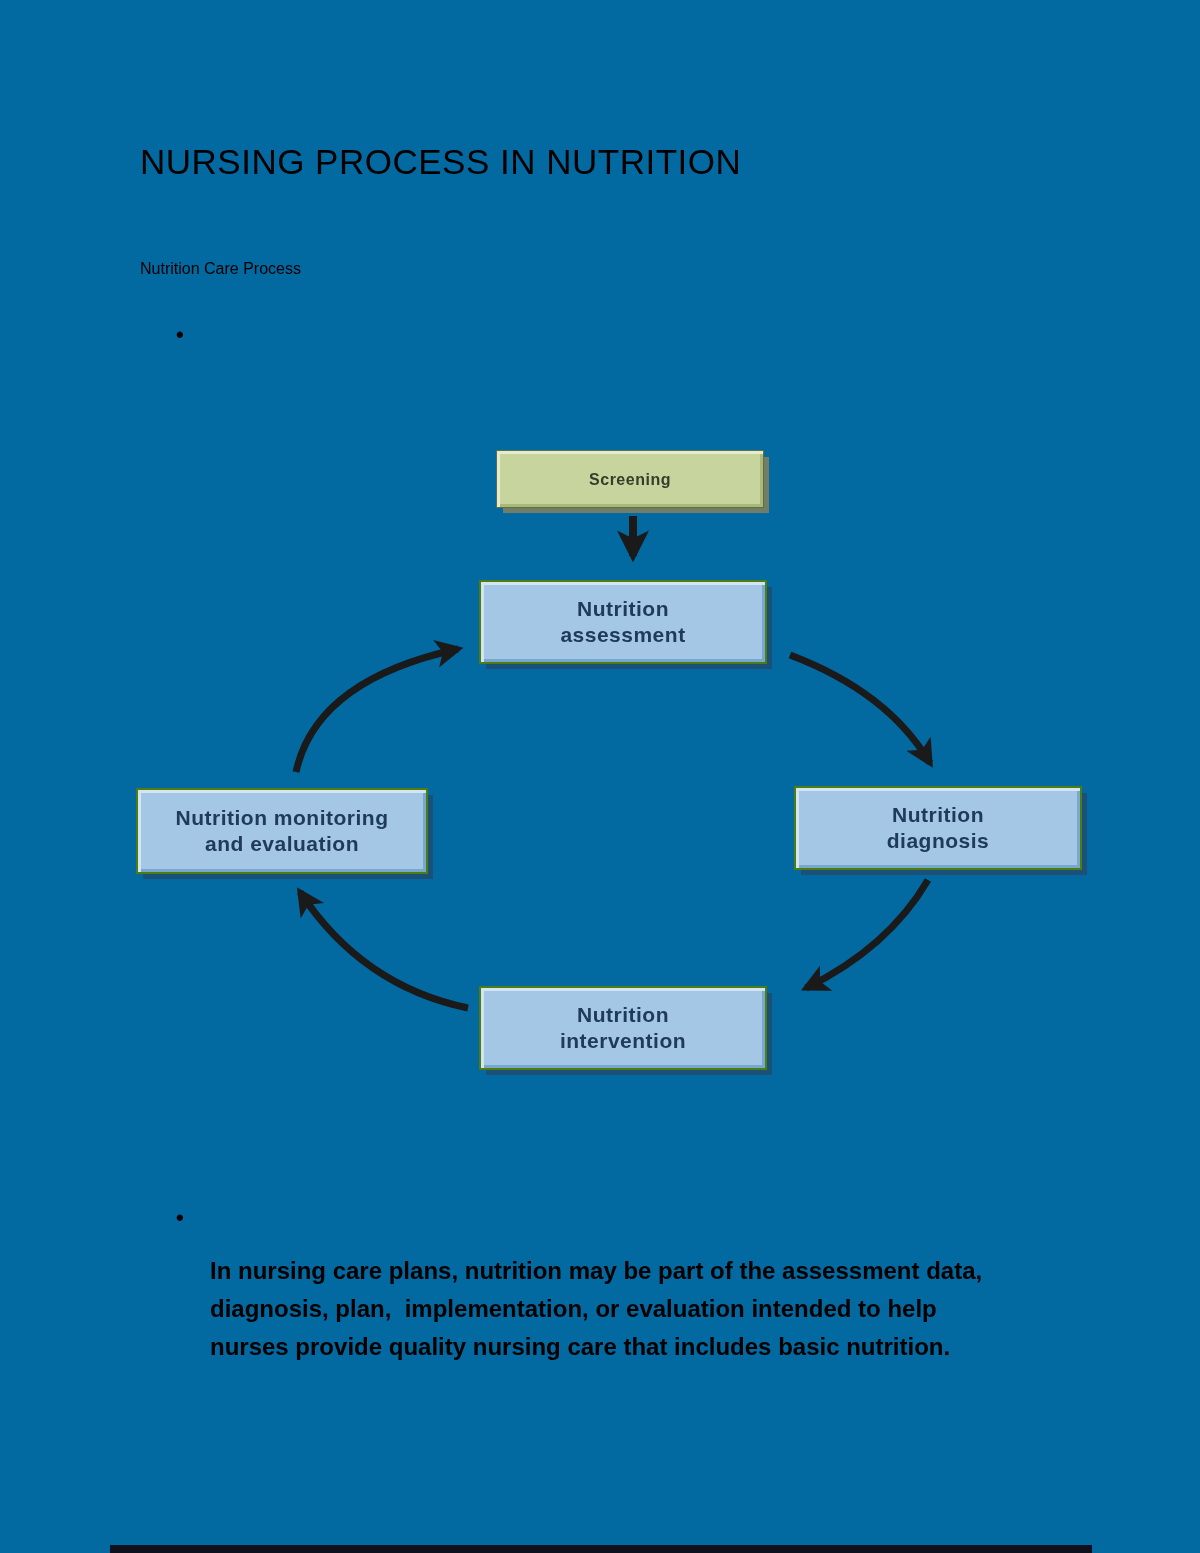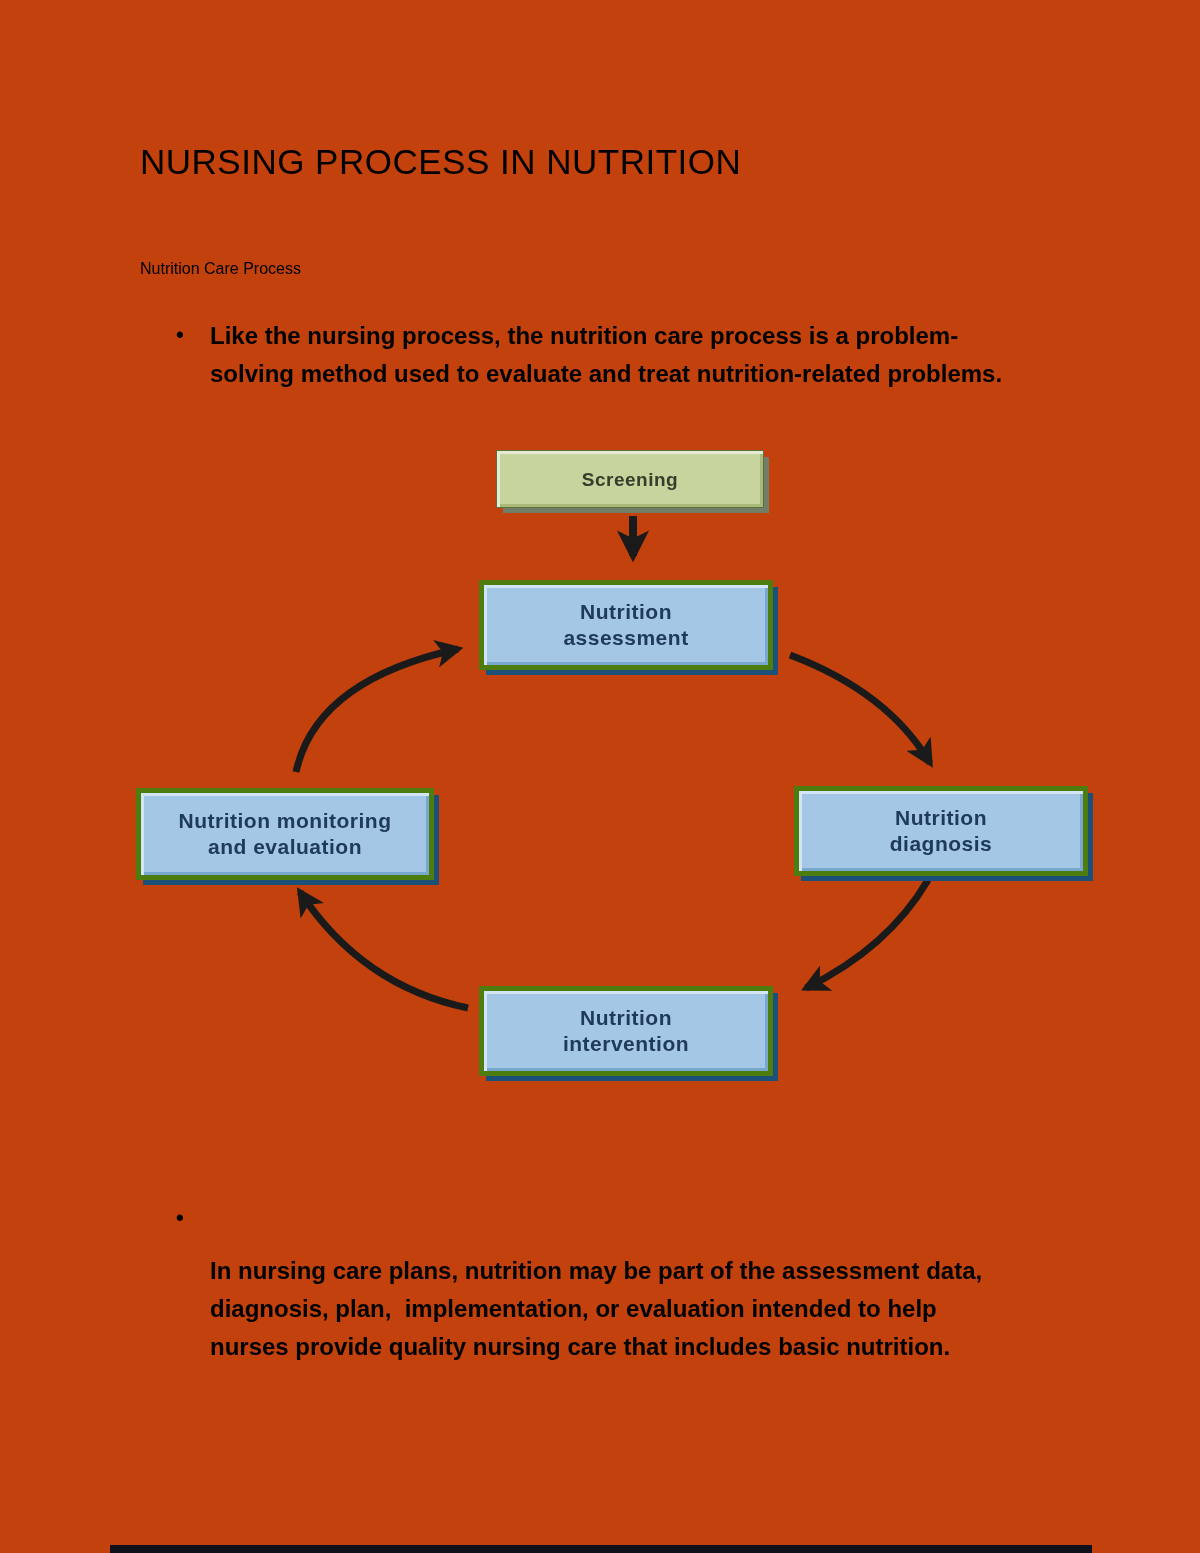--- a/index.html
+++ b/index.html
@@ -1,17 +1,17 @@
 <!DOCTYPE html>
 <html><head>
 <meta charset="utf-8">
 <style>
   html,body { margin:0; padding:0; background:#ffffff; }
   .page {
-    position:relative; width:1200px; height:1553px; background:#c2410c;
+    position:relative; width:1200px; height:1553px; background:#0369a1;
     font-family:"Liberation Sans", sans-serif; color:#000; overflow:hidden;
   }
   .h1 {
     position:absolute; left:140px; font-size:35px; font-weight:400;
     letter-spacing:0.5px; color:#000; white-space:nowrap;
   }
   .title-pos { top:142px; }
   .h2-pos { top:1130px; }
   .subheading {
     position:absolute; left:140px; top:260px; font-size:16px; font-weight:400;
@@ -28,29 +28,29 @@
   .b1-text { top:317px; }
   .b2-dot { top:1205px; }
   .b2-text { top:1224px;margin-top:28px; }
 
   
   .node {
     position:absolute; display:flex; align-items:center; justify-content:center;
     text-align:center; font-weight:700; white-space:pre-line;
   }
   .node-blue {
-    background:#a3c7e5; border:5px solid #4d7c0f; color:#203a5c;
+    background:#a3c7e5; border:2px solid #4d7c0f; color:#203a5c;
     font-size:21px; line-height:26px; letter-spacing:0.5px;
     box-shadow: 6px 6px 0 -1px #1b5078,
                 inset 3px 3px 0 #d3e4f3,
                 inset -3px -3px 0 #79a8cf;
   }
   .node-green {
     background:#c7d49d; border:1px solid #5f6f3f; color:#333f2a;
-    font-size:19px; line-height:27px; letter-spacing:0.5px;
+    font-size:16px; line-height:27px; letter-spacing:0.5px;
     box-shadow: 6px 6px 0 -1px #717d66,
                 inset 3px 3px 0 #e5ebd3,
                 inset -3px -3px 0 #aab977;
   }
   .n-screening    { left:496px; top:450px;  width:266px; height:56px; }
   .n-assessment   { left:479px; top:580px;  width:284px; height:80px; }
   .n-diagnosis    { left:794px; top:786px;  width:284px; height:80px; }
   .n-monitoring   { left:136px; top:788px;  width:288px; height:82px; }
   .n-intervention { left:479px; top:986px;  width:284px; height:80px; }
 
@@ -64,22 +64,20 @@
 </head>
 <body>
 
 <div class="page">
 
   <div class="h1 title-pos">NURSING PROCESS IN NUTRITION</div>
 
   <div class="subheading">Nutrition Care Process</div>
 
   <span class="bullet-dot b1-dot">•</span>
-  <div class="bullet-text b1-text">Like the nursing process, the nutrition care process is a problem-
-solving method used to evaluate and treat nutrition-related problems.</div>
 
   <div>
 
     <svg class="arrows" viewBox="0 0 1200 1553" xmlns="http://www.w3.org/2000/svg">
       <defs>
         <marker id="ah" viewBox="0 0 10 10" refX="8" refY="5" markerWidth="4" markerHeight="4" orient="auto" markerUnits="strokeWidth">
           <path d="M 0 0 L 10 5 L 0 10 L 2.5 5 z" fill="#1a1a1a"></path>
         </marker>
       </defs>
       <path d="M 633 516 L 633 556" stroke="#1a1a1a" stroke-width="8" fill="none" marker-end="url(#ah)"></path>

